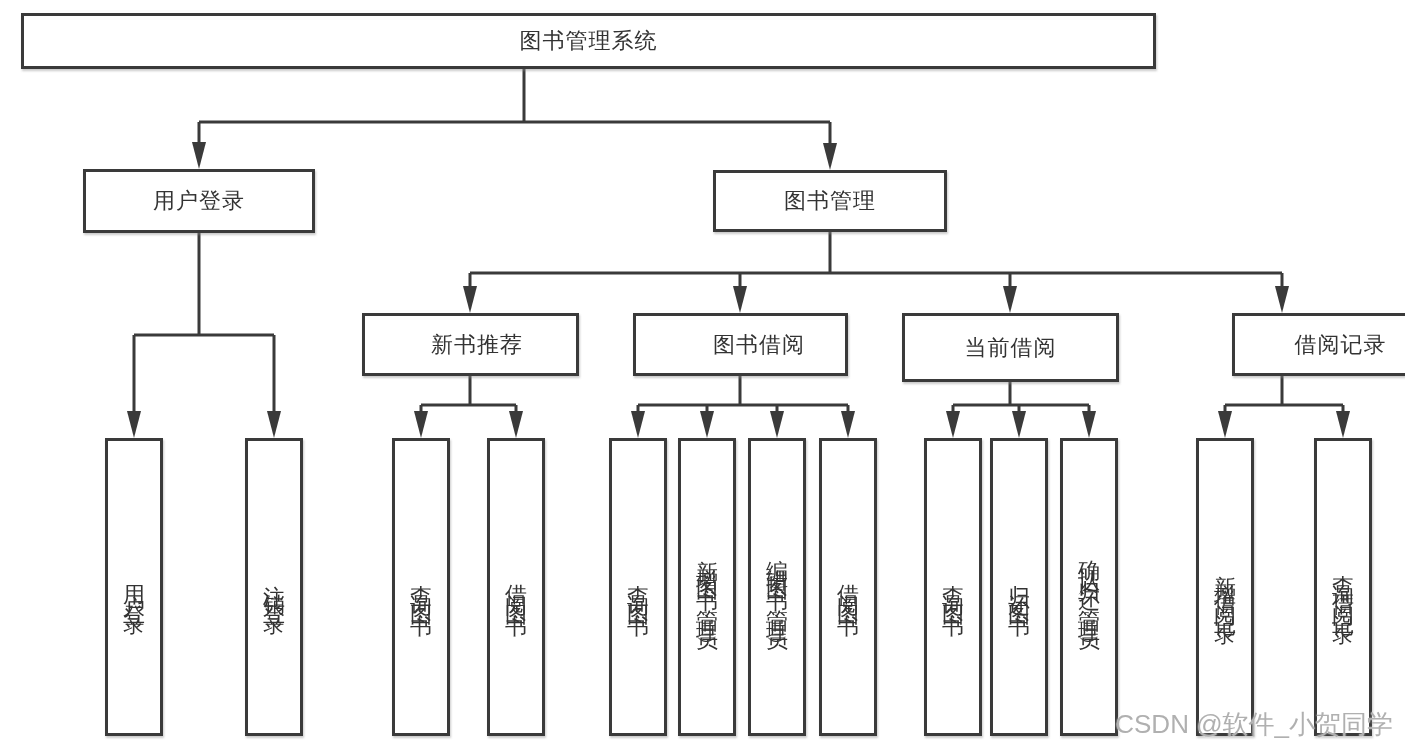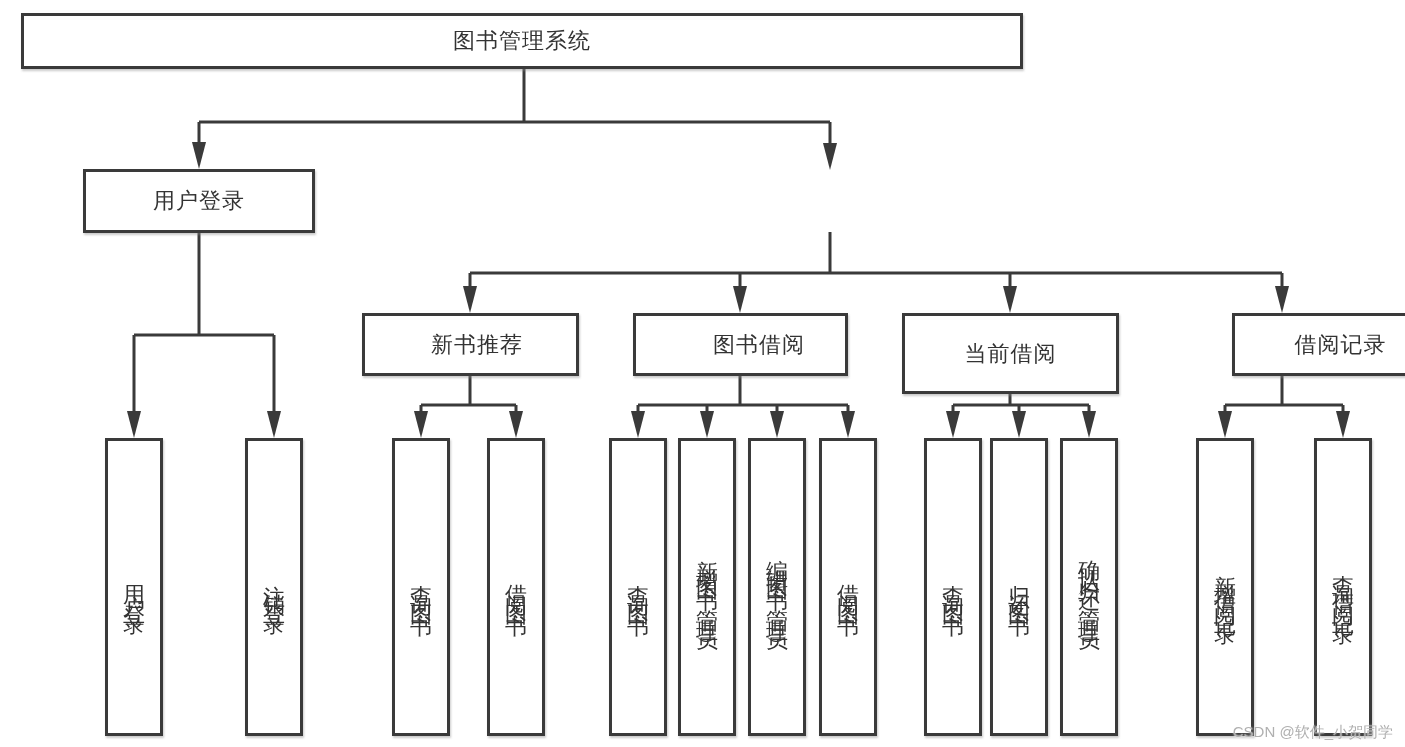--- a/index.html
+++ b/index.html
@@ -26,21 +26,21 @@
     writing-mode:vertical-rl;
     text-orientation:mixed;
     letter-spacing:10px;
     line-height:1;
     font-size:22px;
     color:#333333;
   }
   #watermark {
     position:absolute;
     right:12px; bottom:5px;
-    font-size:15px;
+    font-size:26px;
     color:#b0b0b0;
     text-shadow:0 0 2px #ffffff;
     z-index:10;
     white-space:nowrap;
   }
 </style>
 </head>
 <body>
 
 <div id="canvas">
@@ -74,35 +74,38 @@
       <polygon points="770,411 784,411 777,438"></polygon>
       <polygon points="841,411 855,411 848,438"></polygon>
       <polygon points="946,411 960,411 953,438"></polygon>
       <polygon points="1012,411 1026,411 1019,438"></polygon>
       <polygon points="1082,411 1096,411 1089,438"></polygon>
       <polygon points="1218,411 1232,411 1225,438"></polygon>
       <polygon points="1336,411 1350,411 1343,438"></polygon>
     </g>
   </svg>
 
-  <div class="node" style="left:21px; top:13px; width:1002px; height:56px;">
+  <div class="node" style="left:21px; top:13px; width:1135px; height:56px;">
     <span>图书管理系统</span>
   </div>
 
   <div class="node" style="left:83px; top:169px; width:232px; height:64px;">
     <span>用户登录</span>
+  </div>
+  <div class="node" style="left:713px; top:170px; width:234px; height:62px;">
+    <span>图书管理</span>
   </div>
 
   <div class="node" style="left:362px; top:313px; width:217px; height:63px;padding-left:13px;">
     <span>新书推荐</span>
   </div>
   <div class="node" style="left:633px; top:313px; width:215px; height:63px;padding-left:37px;">
     <span>图书借阅</span>
   </div>
-  <div class="node" style="left:902px; top:313px; width:217px; height:81px;">
+  <div class="node" style="left:902px; top:313px; width:217px; height:69px;">
     <span>当前借阅</span>
   </div>
   <div class="node" style="left:1232px; top:313px; width:217px; height:63px;">
     <span>借阅记录</span>
   </div>
 
   <div class="node leaf" style="left:105px;">
     <span>用户登录</span>
   </div>
   <div class="node leaf" style="left:245px;">

